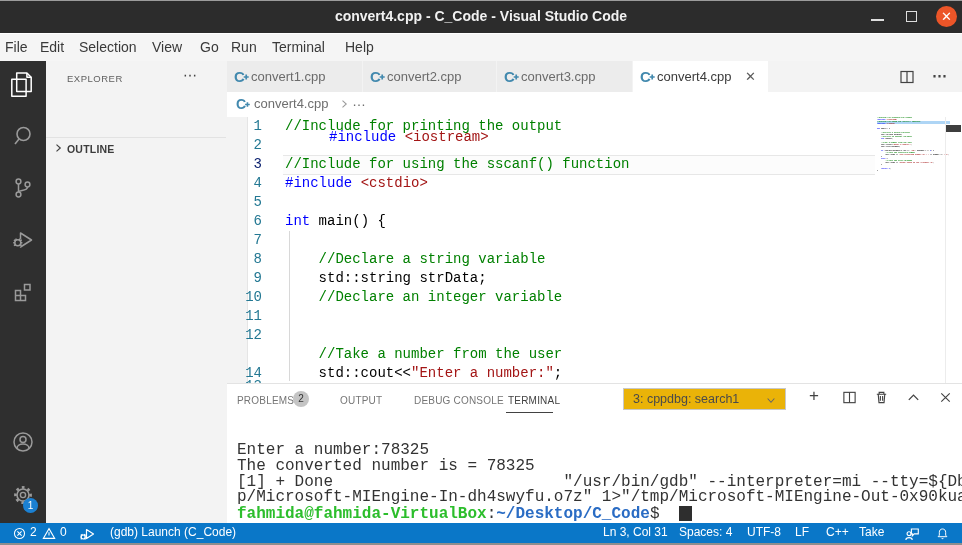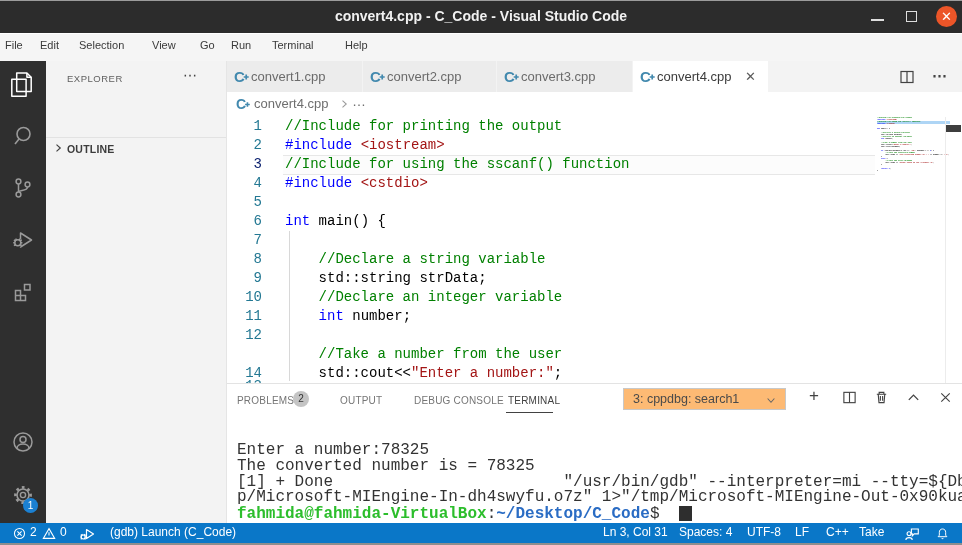--- a/index.html
+++ b/index.html
@@ -7,26 +7,26 @@
 body { font-family:"Liberation Sans", sans-serif; position:relative; background:#fff; }
 .abs { position:absolute; }
 
 #titlebar { left:0; top:0; width:962px; height:33px; background:#2c2c2c; border-top:1px solid #9c9c9c; }
 #title { width:100%; text-align:center; top:8px; color:#f1f1f1; font-weight:bold; font-size:14px; }
 #btn-min { left:871px; top:19px; width:13px; height:2px; background:#dedede; }
 #btn-max { left:906px; top:11px; width:11px; height:11px; border:1.5px solid #dedede; }
 #btn-close { left:936px; top:6px; width:21px; height:21px; border-radius:50%; background:#ec5528; color:#fff; font-size:13px; line-height:21px; text-align:center; }
 
 #menubar { left:0; top:34px; width:962px; height:27px; background:#f5f5f5; }
-.menu { position:absolute; top:5px; font-size:11px; color:#3a3a3a; }
+.menu { position:absolute; top:5px; font-size:14px; color:#3a3a3a; }
 
 #actbar { left:0; top:61px; width:46px; height:462px; background:#2f2f2f; }
 .act { position:absolute; left:11px; width:24px; height:24px; }
 
-#sidebar { left:46px; top:61px; width:181px; height:462px; background:#f3f3f3; border-right:1px solid #e5e5e5; }
+#sidebar { left:46px; top:61px; width:202px; height:462px; background:#f3f3f3; border-right:1px solid #e5e5e5; }
 #sb-title { left:21px; top:12px; font-size:9.5px; color:#616161; letter-spacing:.5px; }
 #sb-dots { left:137px; top:6px; font-size:14px; color:#424242; }
 .sect { position:absolute; left:0; width:180px; height:22px; border-top:1px solid #e2e2e2; }
 .sect .chev { position:absolute; left:6px; top:4px; }
 .sect .lbl { position:absolute; left:21px; top:5px; font-size:10.5px; font-weight:bold; color:#3c3c3c; letter-spacing:.2px; }
 
 #tabstrip { left:227px; top:61px; width:735px; height:31px; background:#f3f3f3; }
 .tab { position:absolute; top:0; height:31px; background:#ececec; border-right:1px solid #f3f3f3; }
 .tab .cico { position:absolute; left:7px; top:8px; }
 .tab .tlbl { position:absolute; left:24px; top:8px; font-size:13px; color:#6b6b6b; }
@@ -49,21 +49,21 @@
 #mmpre { position:relative; transform:scale(0.126, 0.107); transform-origin:0 0; font-family:"Liberation Mono", monospace; font-size:14px; font-weight:bold; line-height:19px; white-space:pre; }
 #mmhl { position:absolute; left:0; top:4px; width:73px; height:2.6px; background:#aed5f5; }
 #sbtrack { left:945px; top:117px; width:1px; height:266px; background:#ececec; }
 #sbthumb { left:946px; top:125px; width:15px; height:7px; background:#3e3e3e; }
 
 #panel { left:227px; top:383px; width:735px; height:140px; background:#fff; border-top:1px solid #e3e3e3; }
 .ptab { position:absolute; top:11px; font-size:10px; color:#757575; letter-spacing:.2px; }
 #pterm { color:#424242; }
 #ptline { position:absolute; left:279px; top:28px; width:47px; height:1px; background:#424242; }
 #badge { position:absolute; left:66px; top:7px; width:16px; height:16px; border-radius:50%; background:#c4c4c4; color:#333; font-size:10px; text-align:center; line-height:16px; }
-#dropdown { position:absolute; left:396px; top:4px; width:163px; height:22px; border:1px solid #c8c8c8; background:#fdba74; }
+#dropdown { position:absolute; left:396px; top:4px; width:163px; height:22px; border:1px solid #c8c8c8; background:#eab308; }
 #ddtext { position:absolute; left:9px; top:3px; font-size:12.5px; color:#4a4a4a; }
 .picon { position:absolute; top:6px; color:#424242; }
 #termtext { position:absolute; left:10px; top:59px; font-family:"Liberation Mono", monospace; font-size:16px; line-height:15.8px; color:#333; white-space:pre; }
 .tgreen { color:#2cbe2c; font-weight:bold; }
 .tblue { color:#2a6cc4; font-weight:bold; }
 
 #statusbar { left:0; top:523px; width:962px; height:20px; background:#0a77c8; color:#fff; font-size:12px; }
 #statusbar .sitem { position:absolute; top:2px; }
 #winbottom { left:0; top:543px; width:962px; height:2px; background:#8e8e8e; }
 </style>
@@ -186,37 +186,36 @@
     </svg>
   <span style="position:absolute; left:125px; top:1px; font-size:14px; color:#6e6e6e;">…</span>
 </div>
 
 <div id="curline" class="abs"></div>
 <div id="indent" class="abs"></div>
 <div id="editor" class="abs">
   <div class="ln" style="top:0;">1</div>
     <div class="cl" style="top:0;"><span class="cmt">//Include for printing the output</span></div>
   <div class="ln" style="top:19px;">2</div>
-    <div class="cl" style="top:19px;"><span class="kw">#include</span> <span class="str">&lt;iostream&gt;</span></div>
+    <div class="cl" style="top:11px;margin-left:44px;"><span class="kw">#include</span> <span class="str">&lt;iostream&gt;</span></div>
   <div class="ln" style="top:38px; color:#0b216f;">3</div>
     <div class="cl" style="top:38px;"><span class="cmt">//Include for using the sscanf() function</span></div>
   <div class="ln" style="top:57px;">4</div>
     <div class="cl" style="top:57px;"><span class="kw">#include</span> <span class="str">&lt;cstdio&gt;</span></div>
   <div class="ln" style="top:76px;">5</div>
   <div class="ln" style="top:95px;">6</div>
     <div class="cl" style="top:95px;"><span class="kw">int</span> main() {</div>
   <div class="ln" style="top:114px;">7</div>
   <div class="ln" style="top:133px;">8</div>
     <div class="cl" style="top:133px;">    <span class="cmt">//Declare a string variable</span></div>
   <div class="ln" style="top:152px;">9</div>
     <div class="cl" style="top:152px;">    std::string strData;</div>
   <div class="ln" style="top:171px;">10</div>
     <div class="cl" style="top:171px;">    <span class="cmt">//Declare an integer variable</span></div>
   <div class="ln" style="top:190px;">11</div>
-    <div class="cl" style="top:190px;">    <span class="kw">int</span> number;</div>
   <div class="ln" style="top:209px;">12</div>
   <div class="ln" style="top:228px;margin-top:32px;">13</div>
     <div class="cl" style="top:228px;">    <span class="cmt">//Take a number from the user</span></div>
   <div class="ln" style="top:247px;">14</div>
     <div class="cl" style="top:247px;">    std::cout&lt;&lt;<span class="str">"Enter a number:"</span>;</div>
 </div>
 
 <div id="minimap" class="abs">
     <div id="mmhl"></div>
     <div id="mmpre"><span class="cmt">//Include for printing the output</span>

